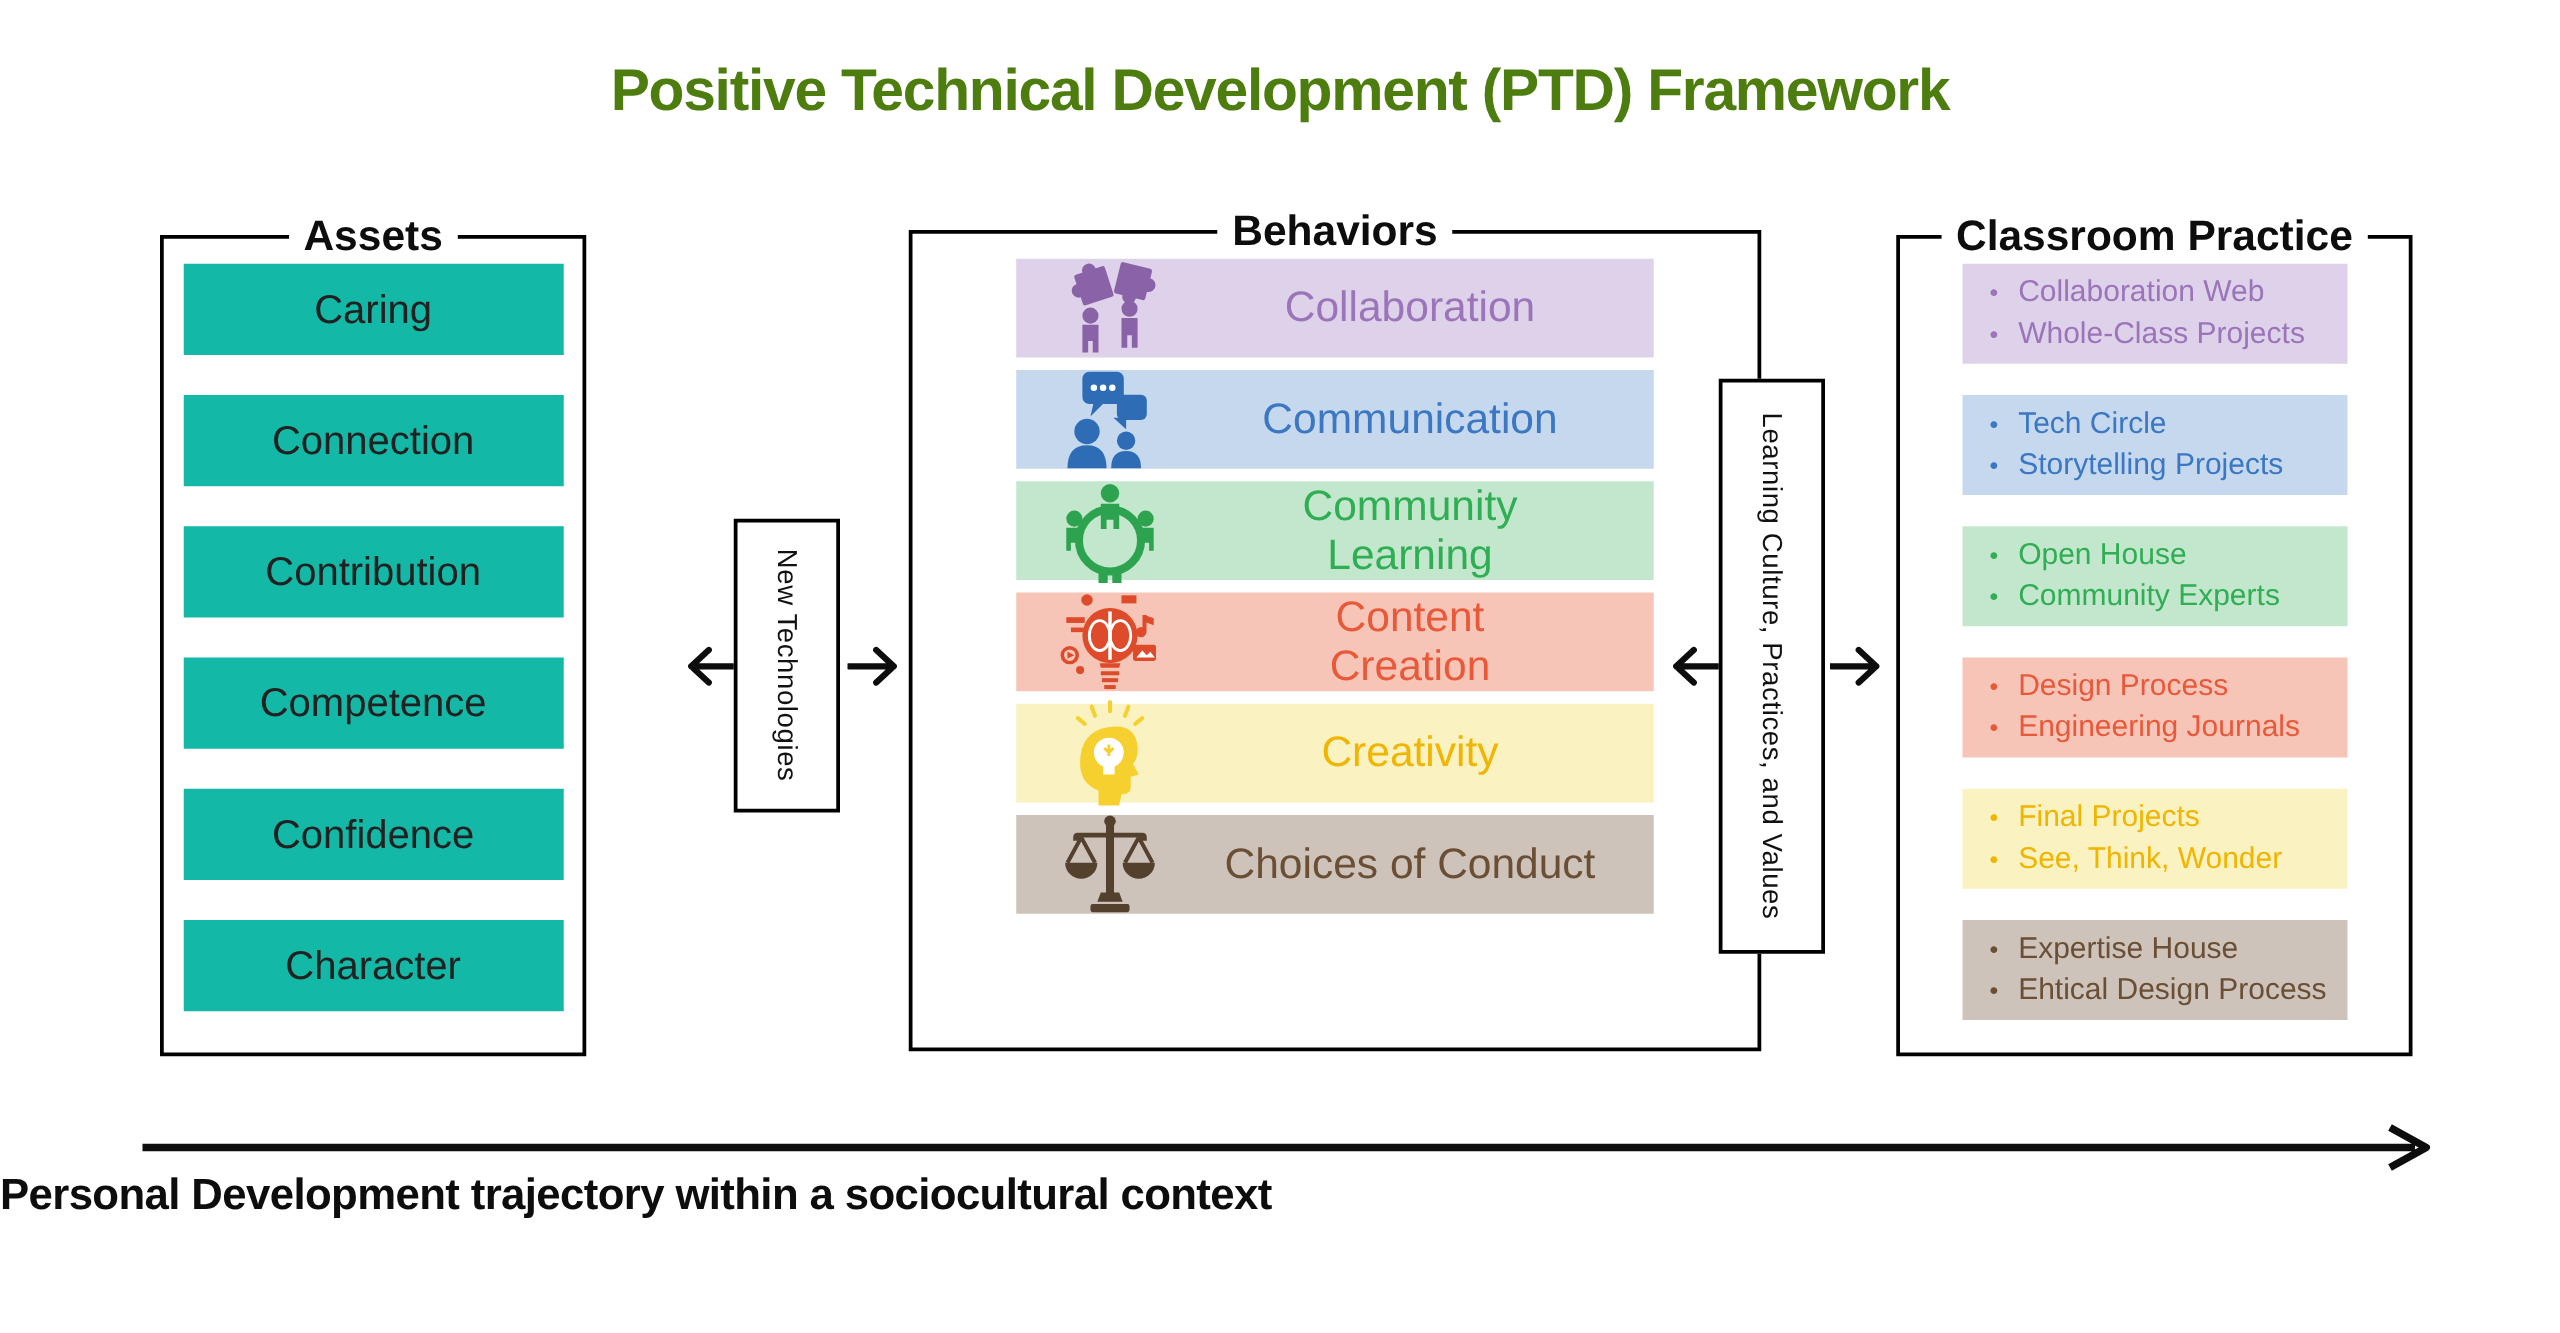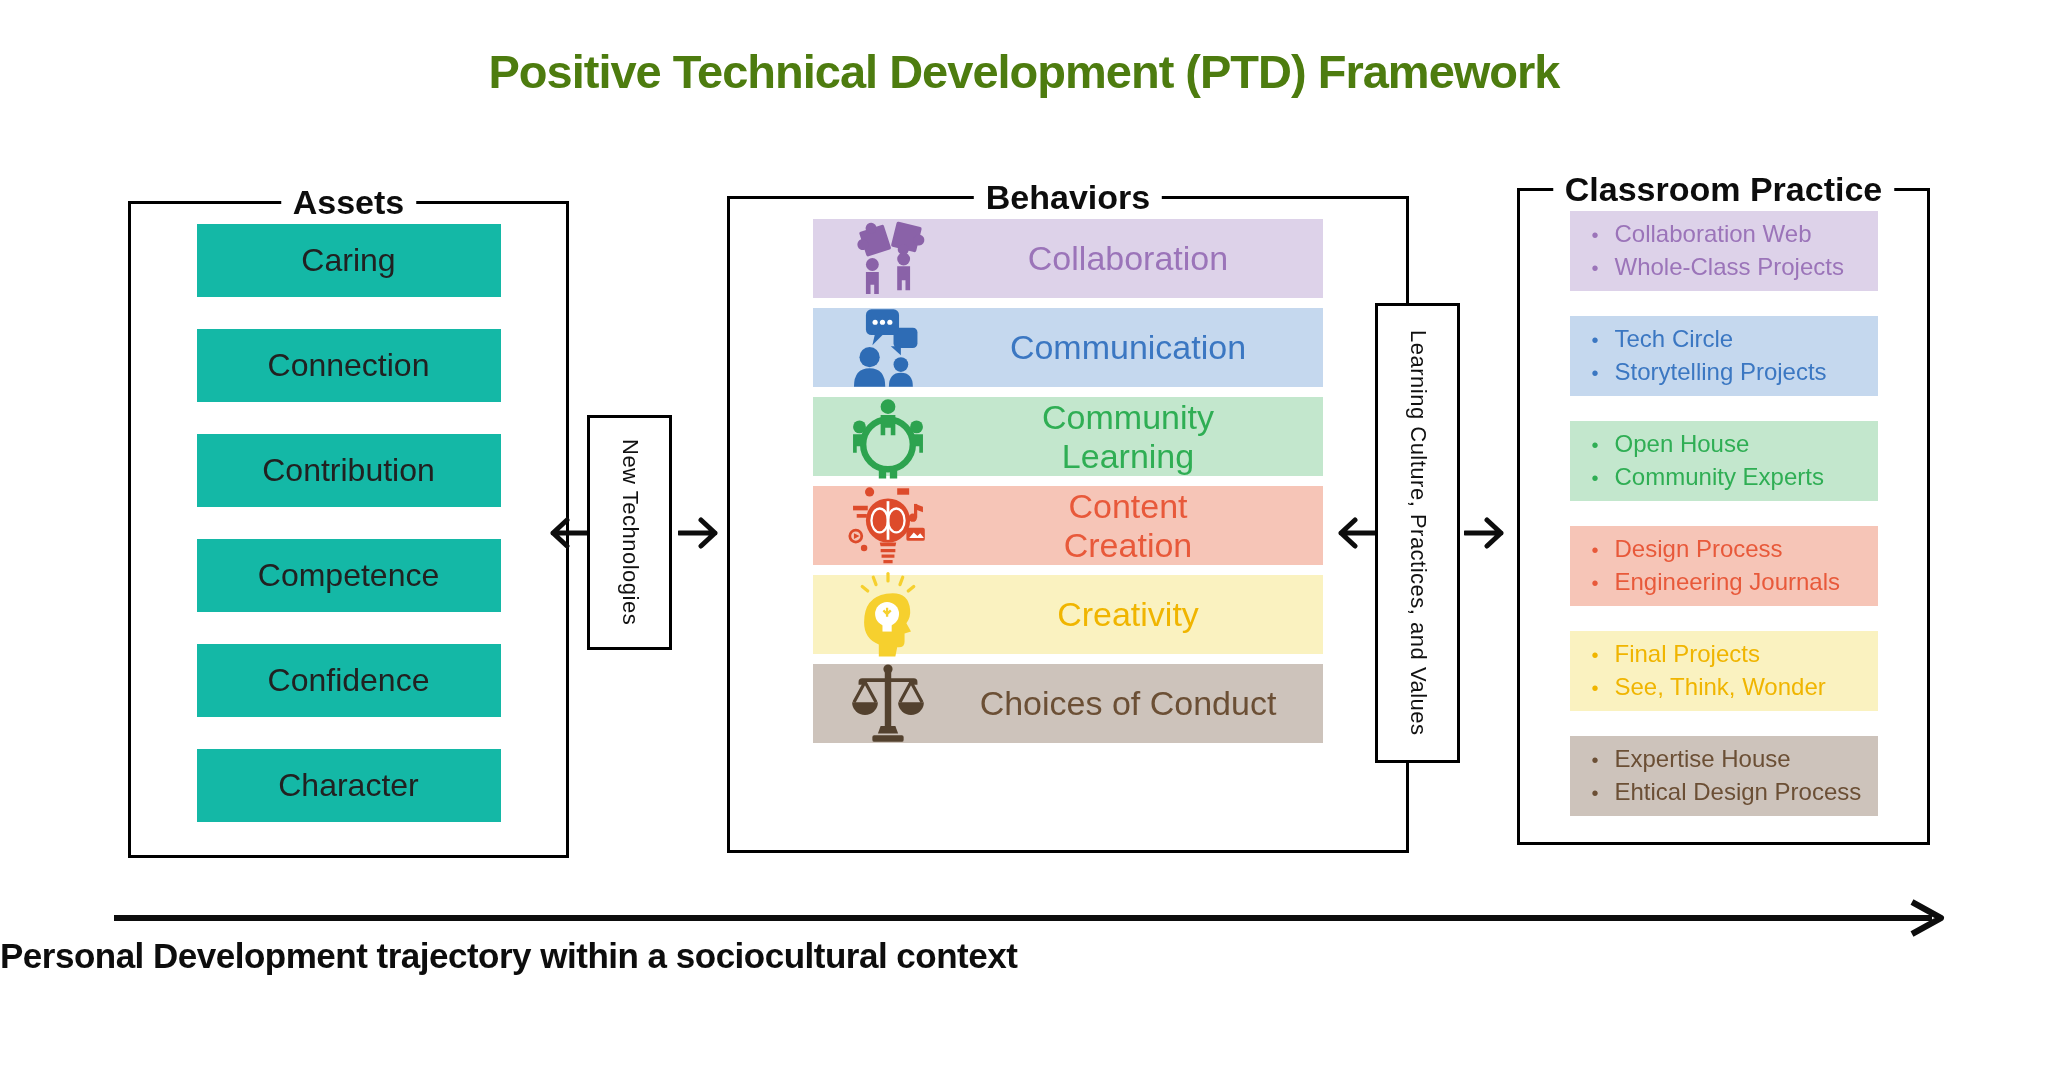--- a/index.html
+++ b/index.html
@@ -11,22 +11,22 @@
     position:absolute; left:0; right:0; top:44px; text-align:center;
     font-size:47px; font-weight:bold; letter-spacing:-1px; color:#4d7c0f;
   }
   
   .panel { position:absolute; border:3px solid #000; background:#fff; box-sizing:border-box; }
   .legend {
     position:absolute; top:-24px; left:50%; transform:translateX(-50%);
     background:#fff; padding:0 12px; font-size:34px; font-weight:bold;
     white-space:nowrap; color:#0d0d0d; line-height:44px;
   }
-  #assets-panel    { left:128px;  top:201px; width:441px; height:657px; }
-  #behaviors-panel { left:727px;  top:196px; width:682px; height:657px; }
+  #assets-panel    { left:128px;  top:188px; width:341px; height:657px; }
+  #behaviors-panel { left:727px;  top:184px; width:682px; height:657px; }
   #classroom-panel { left:1517px; top:188px; width:413px; height:657px; }
 
   .rows { position:absolute; left:0; right:0; top:0; display:flex; flex-direction:column; align-items:center; padding-top:20px; }
   #assets-panel   .rows { gap:32px; }
   #behaviors-panel .rows { gap:10px; }
   #classroom-panel .rows { gap:25px; }
 
   .asset-row {
     width:304px; height:73px; background:#14b8a6; color:#212121;
     display:flex; align-items:center; justify-content:center; font-size:32px;

